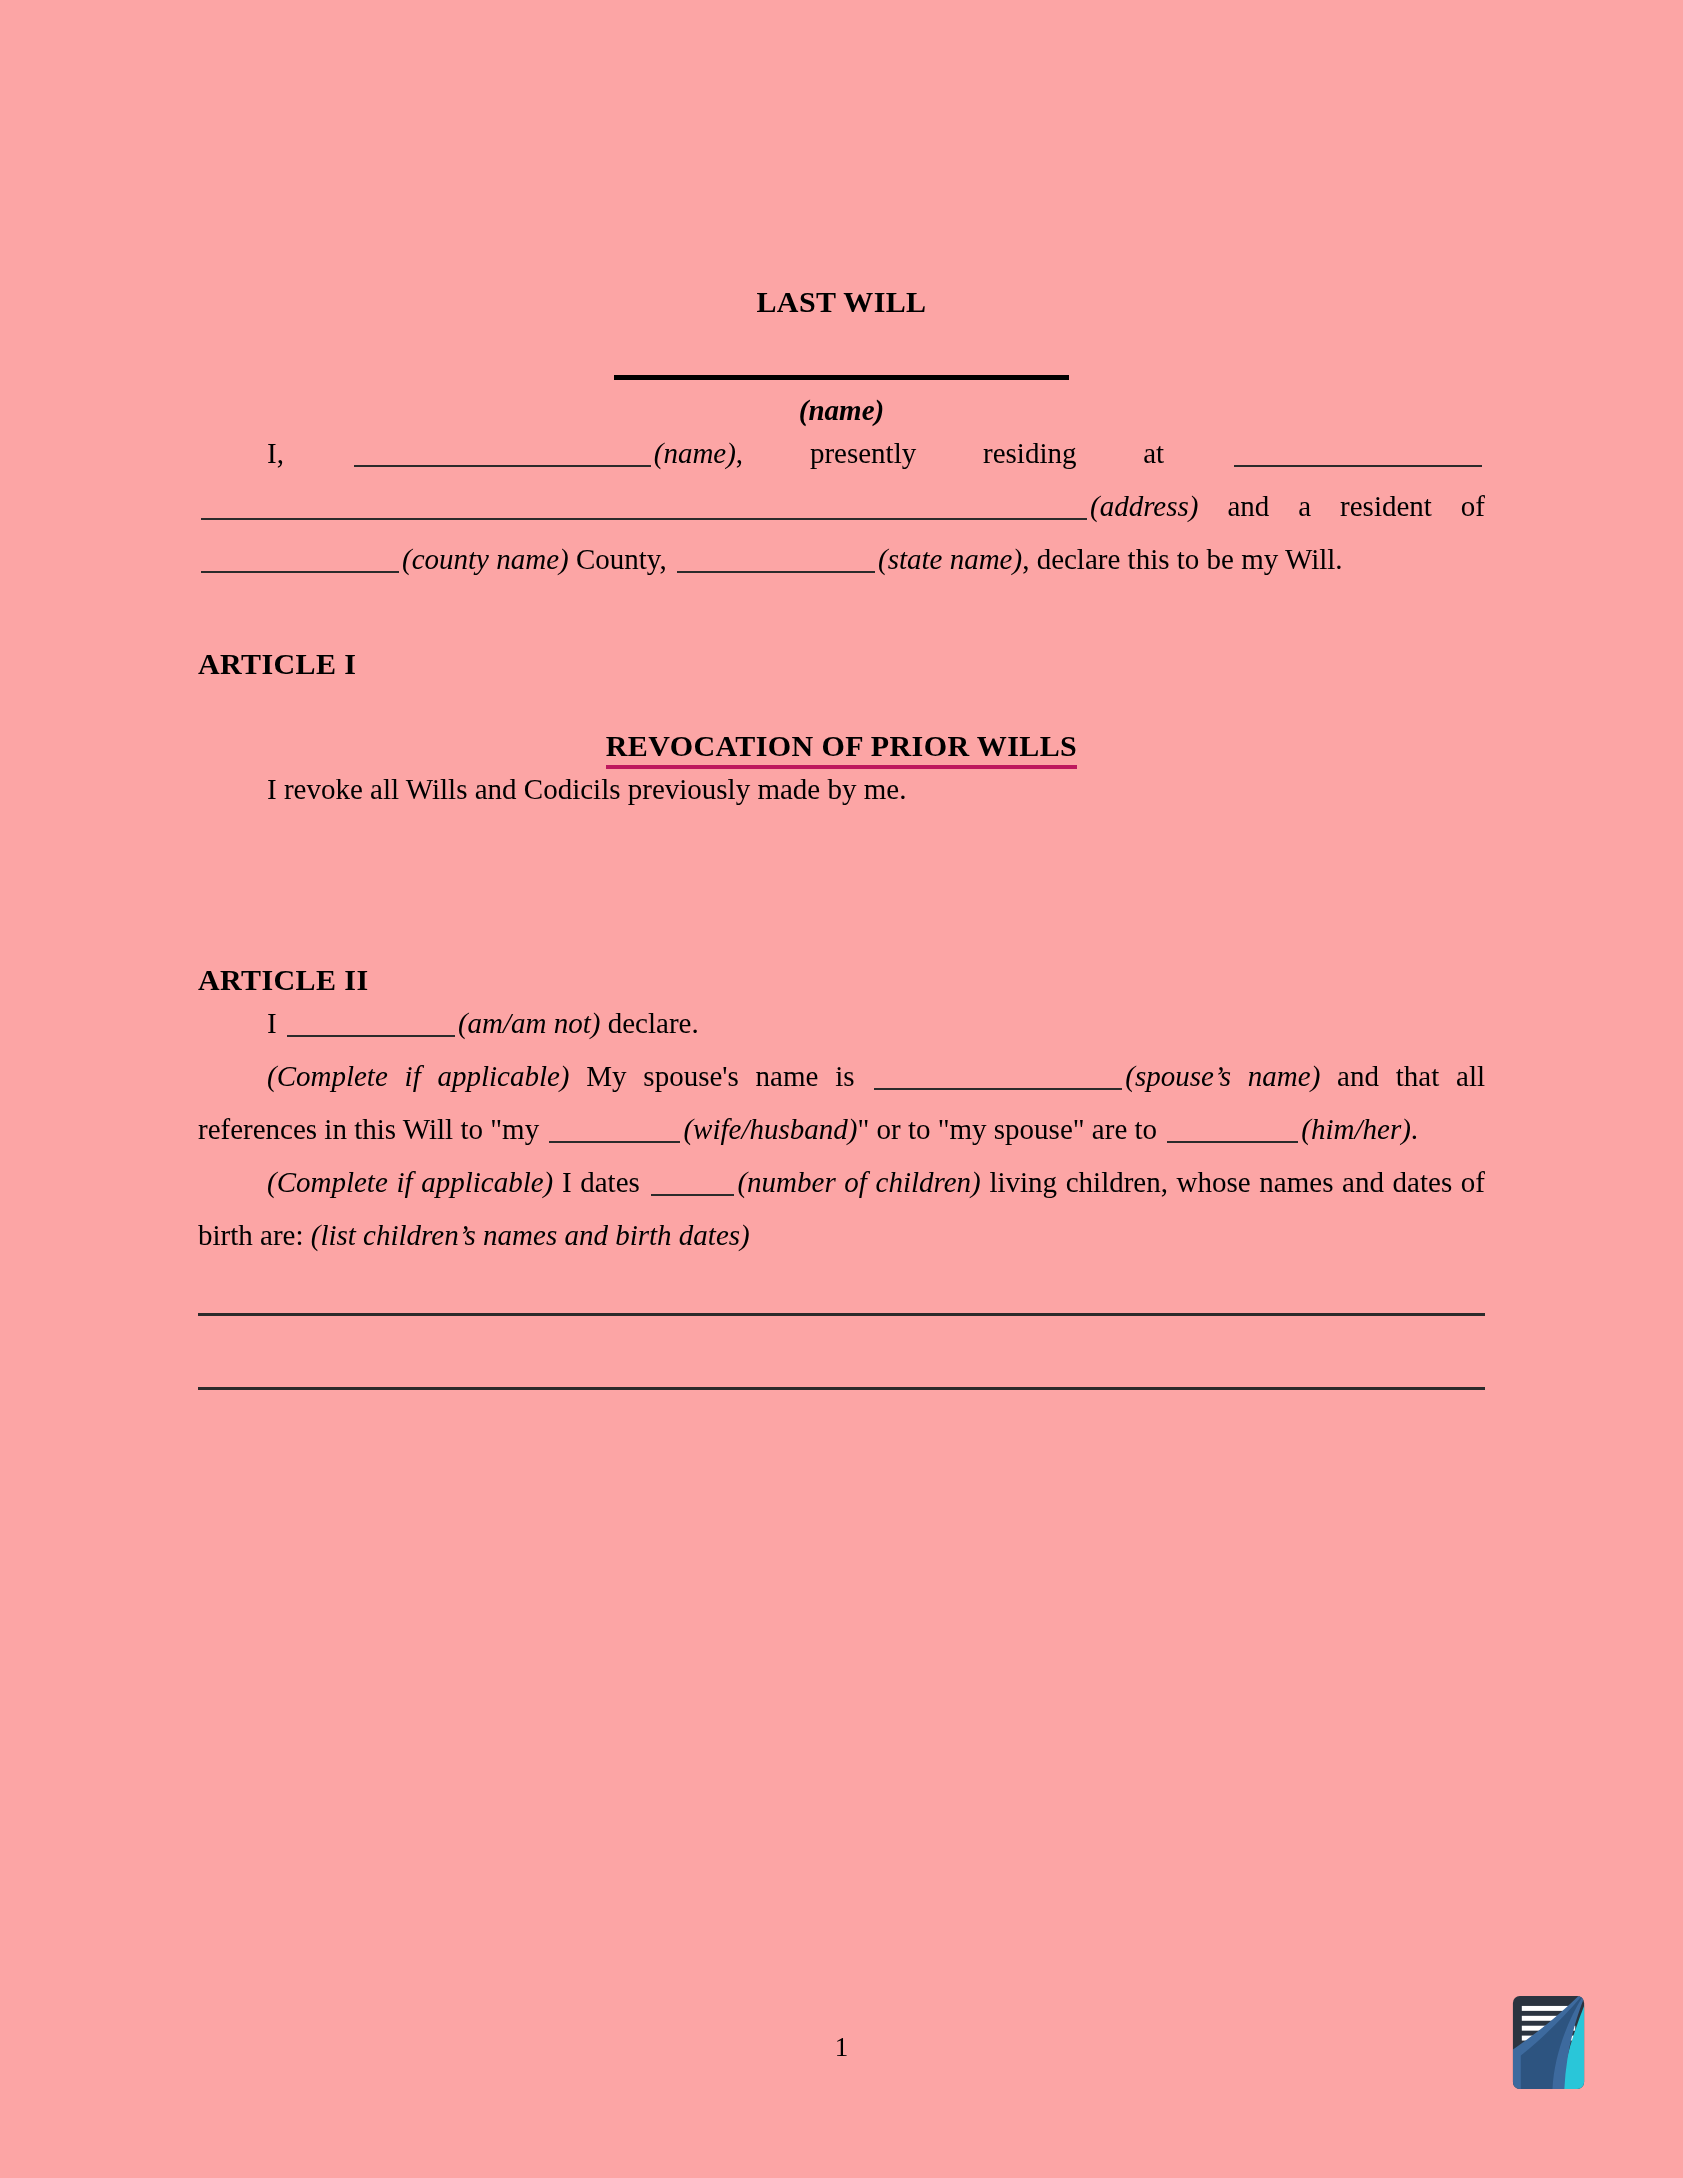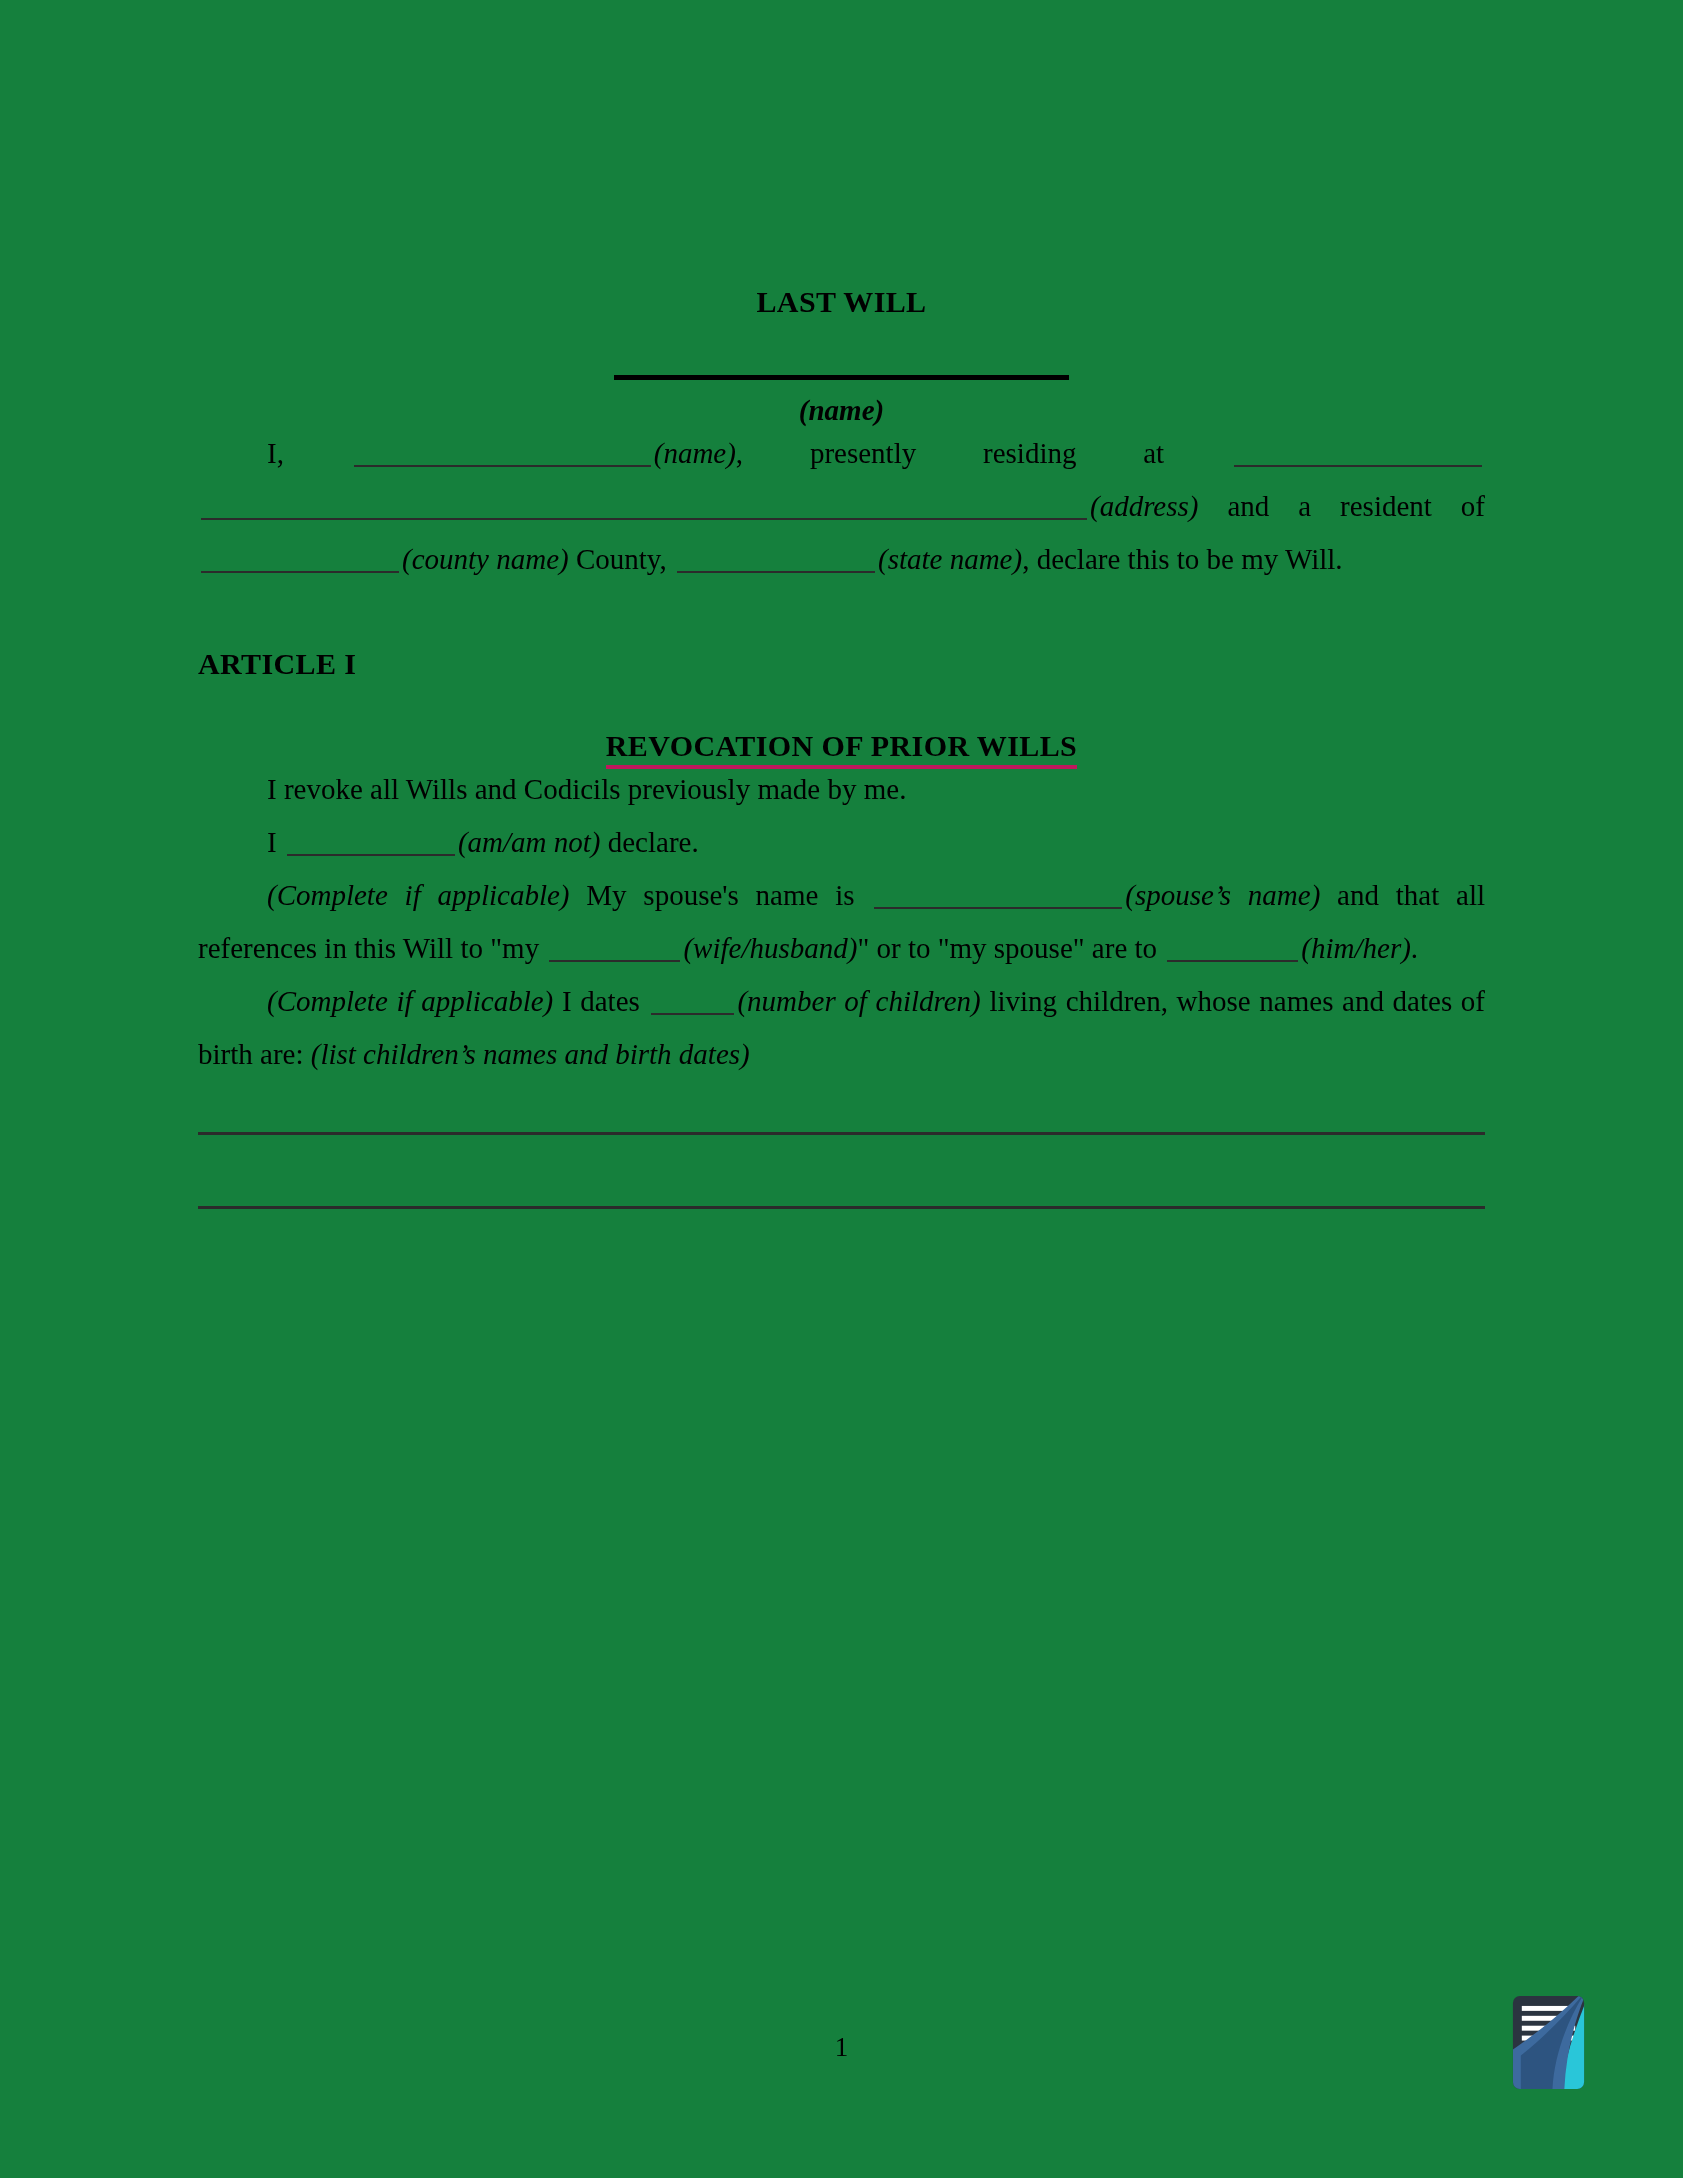--- a/index.html
+++ b/index.html
@@ -14,21 +14,21 @@
     color: #000000;
     position: relative;
     overflow: hidden;
   }
 
   .page {
     position: absolute;
     top: 0; left: 0;
     width: 1683px;
     height: 2178px;
-    background: #15803d;
+    background: #fca5a5;
   }
 
   
   .content {
     position: absolute;
     left: 198px;
     top: 0;
     width: 1287px;
   }
 
@@ -156,20 +156,21 @@
       <span class="name-rule"></span>
     </div>
     <div class="name-label">(name)</div>
 
     <p class="body indent first-para"><span>I, </span><span class="blank b-xxl"></span><em class="lab">(name)</em><span>, presently residing at </span><span class="blank b-xl"></span><span class="blank b-addr"></span><em class="lab">(address)</em><span> and a resident of </span><span class="blank b-lg"></span><em class="lab">(county name)</em><span> County, </span><span class="blank b-lg"></span><em class="lab">(state name)</em><span>, declare this to be my Will.</span></p>
 
     <div class="art-head sp-article-1">ARTICLE I</div>
     <div class="art-sub sp-article-1-sub"><span class="u">REVOCATION OF PRIOR WILLS</span></div>
     <p class="body indent sp-after-sub">I revoke all Wills and Codicils previously made by me.</p>
 
+    <div class="art-head sp-article-2">ARTICLE II</div>
 
     <p class="body indent sp-decl-1"><span>I </span><span class="blank b-md"></span><em class="lab">(am/am not)</em><span> declare.</span></p>
 
     <p class="body indent sp-decl-2"><em class="lab">(Complete if applicable)</em><span> My spouse's name is </span><span class="blank b-xl"></span><em class="lab">(spouse’s name)</em><span> and that all references in this Will to "my </span><span class="blank b-sm"></span><em class="lab">(wife/husband)</em><span>" or to "my spouse" are to </span><span class="blank b-sm"></span><em class="lab">(him/her)</em><span>.</span></p>
 
     <p class="body indent sp-decl-3"><em class="lab">(Complete if applicable)</em><span> I dates </span><span class="blank b-xs"></span><em class="lab">(number of children)</em><span> living children, whose names and dates of birth are: </span><em class="lab">(list children’s names and birth dates)</em></p>
 
     <div class="long-rules">
       <div class="long-rule"></div>
       <div class="long-rule"></div>

